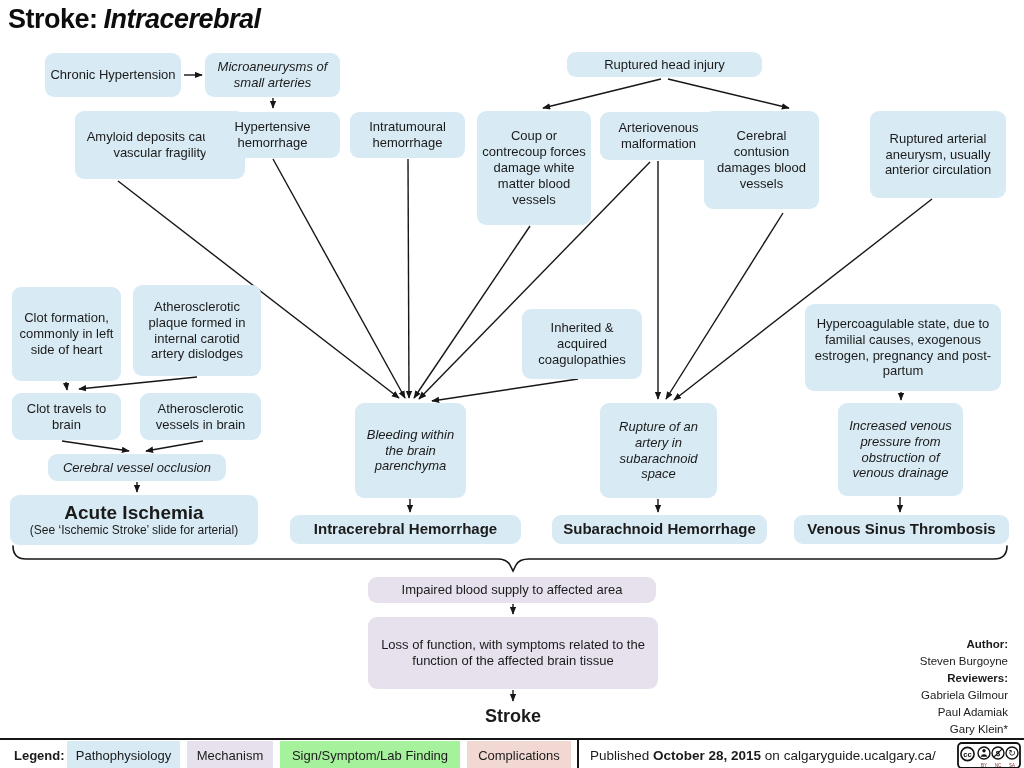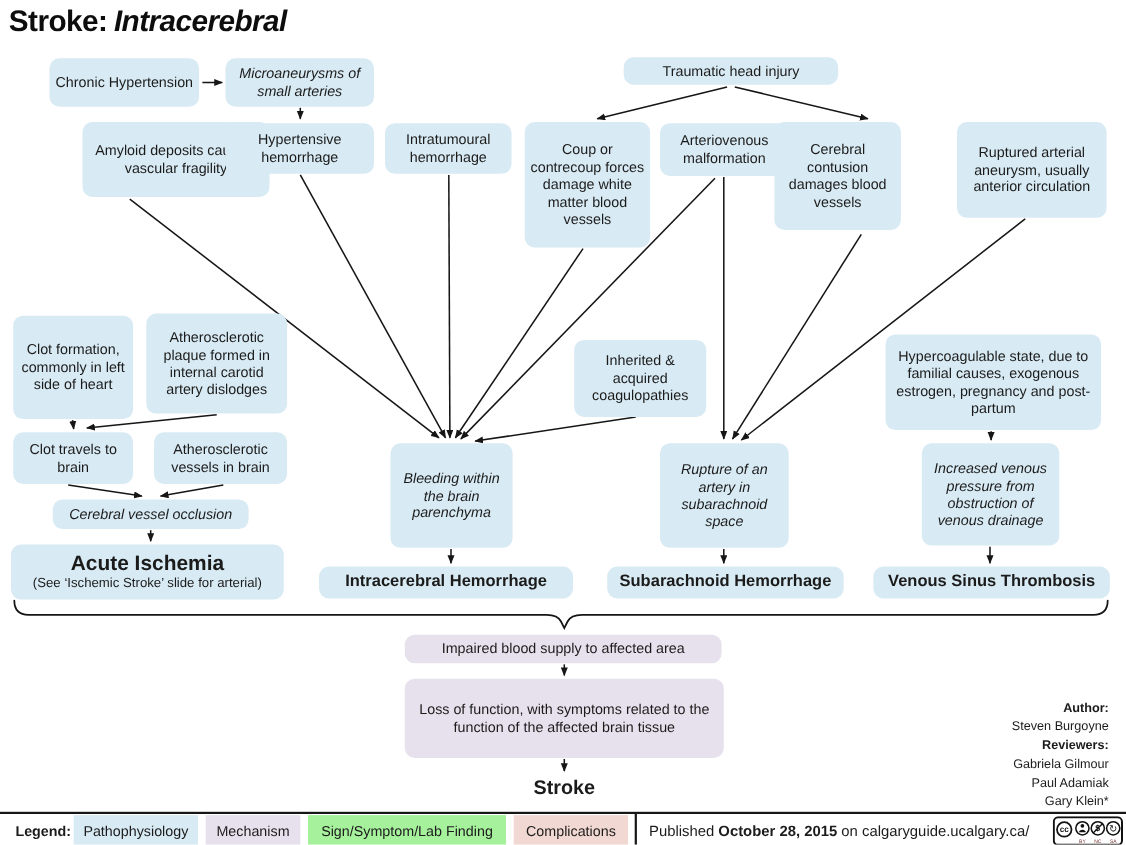--- a/index.html
+++ b/index.html
@@ -73,21 +73,21 @@
       <line x1="658" y1="499" x2="658" y2="512" marker-end="url(#ah)"></line>
       <line x1="900" y1="497" x2="900" y2="512" marker-end="url(#ah)"></line>
       <line x1="513" y1="604" x2="513" y2="614" marker-end="url(#ah)"></line>
       <line x1="513" y1="690" x2="513" y2="701" marker-end="url(#ah)"></line>
     </g>
     <path d="M 13 546 Q 13 559 26 559 L 497 559 Q 507 559 510 565 L 513 571 L 516 565 Q 519 559 529 559 L 994 559 Q 1007 559 1007 546" fill="none" stroke="#161616" stroke-width="1.6" stroke-linecap="round"></path>
   </svg>
 
   <div class="node blue" style="left:45px;top:53px;width:136px;height:44px">Chronic Hypertension</div>
   <div class="node blue italic" style="left:205px;top:53px;width:135px;height:44px">Microaneurysms of small arteries</div>
-  <div class="node blue" style="left:567px;top:52px;width:195px;height:25px">Traumatic head injury</div>
+  <div class="node blue" style="left:567px;top:52px;width:195px;height:25px">Ruptured head injury</div>
 
   <div class="node blue" style="left:75px;top:111px;width:170px;height:68px">Amyloid deposits causing vascular fragility</div>
   <div class="node blue" style="left:205px;top:112px;width:135px;height:46px">Hypertensive hemorrhage</div>
   <div class="node blue" style="left:350px;top:112px;width:115px;height:46px">Intratumoural hemorrhage</div>
   <div class="node blue" style="left:477px;top:111px;width:114px;height:114px">Coup or contrecoup forces damage white matter blood vessels</div>
   <div class="node blue" style="left:600px;top:112px;width:117px;height:48px">Arteriovenous malformation</div>
   <div class="node blue" style="left:704px;top:111px;width:115px;height:98px">Cerebral contusion damages blood vessels</div>
   <div class="node blue" style="left:870px;top:111px;width:136px;height:87px">Ruptured arterial aneurysm, usually anterior circulation</div>
 
   <div class="node blue" style="left:12px;top:287px;width:109px;height:94px">Clot formation, commonly in left side of heart</div>

